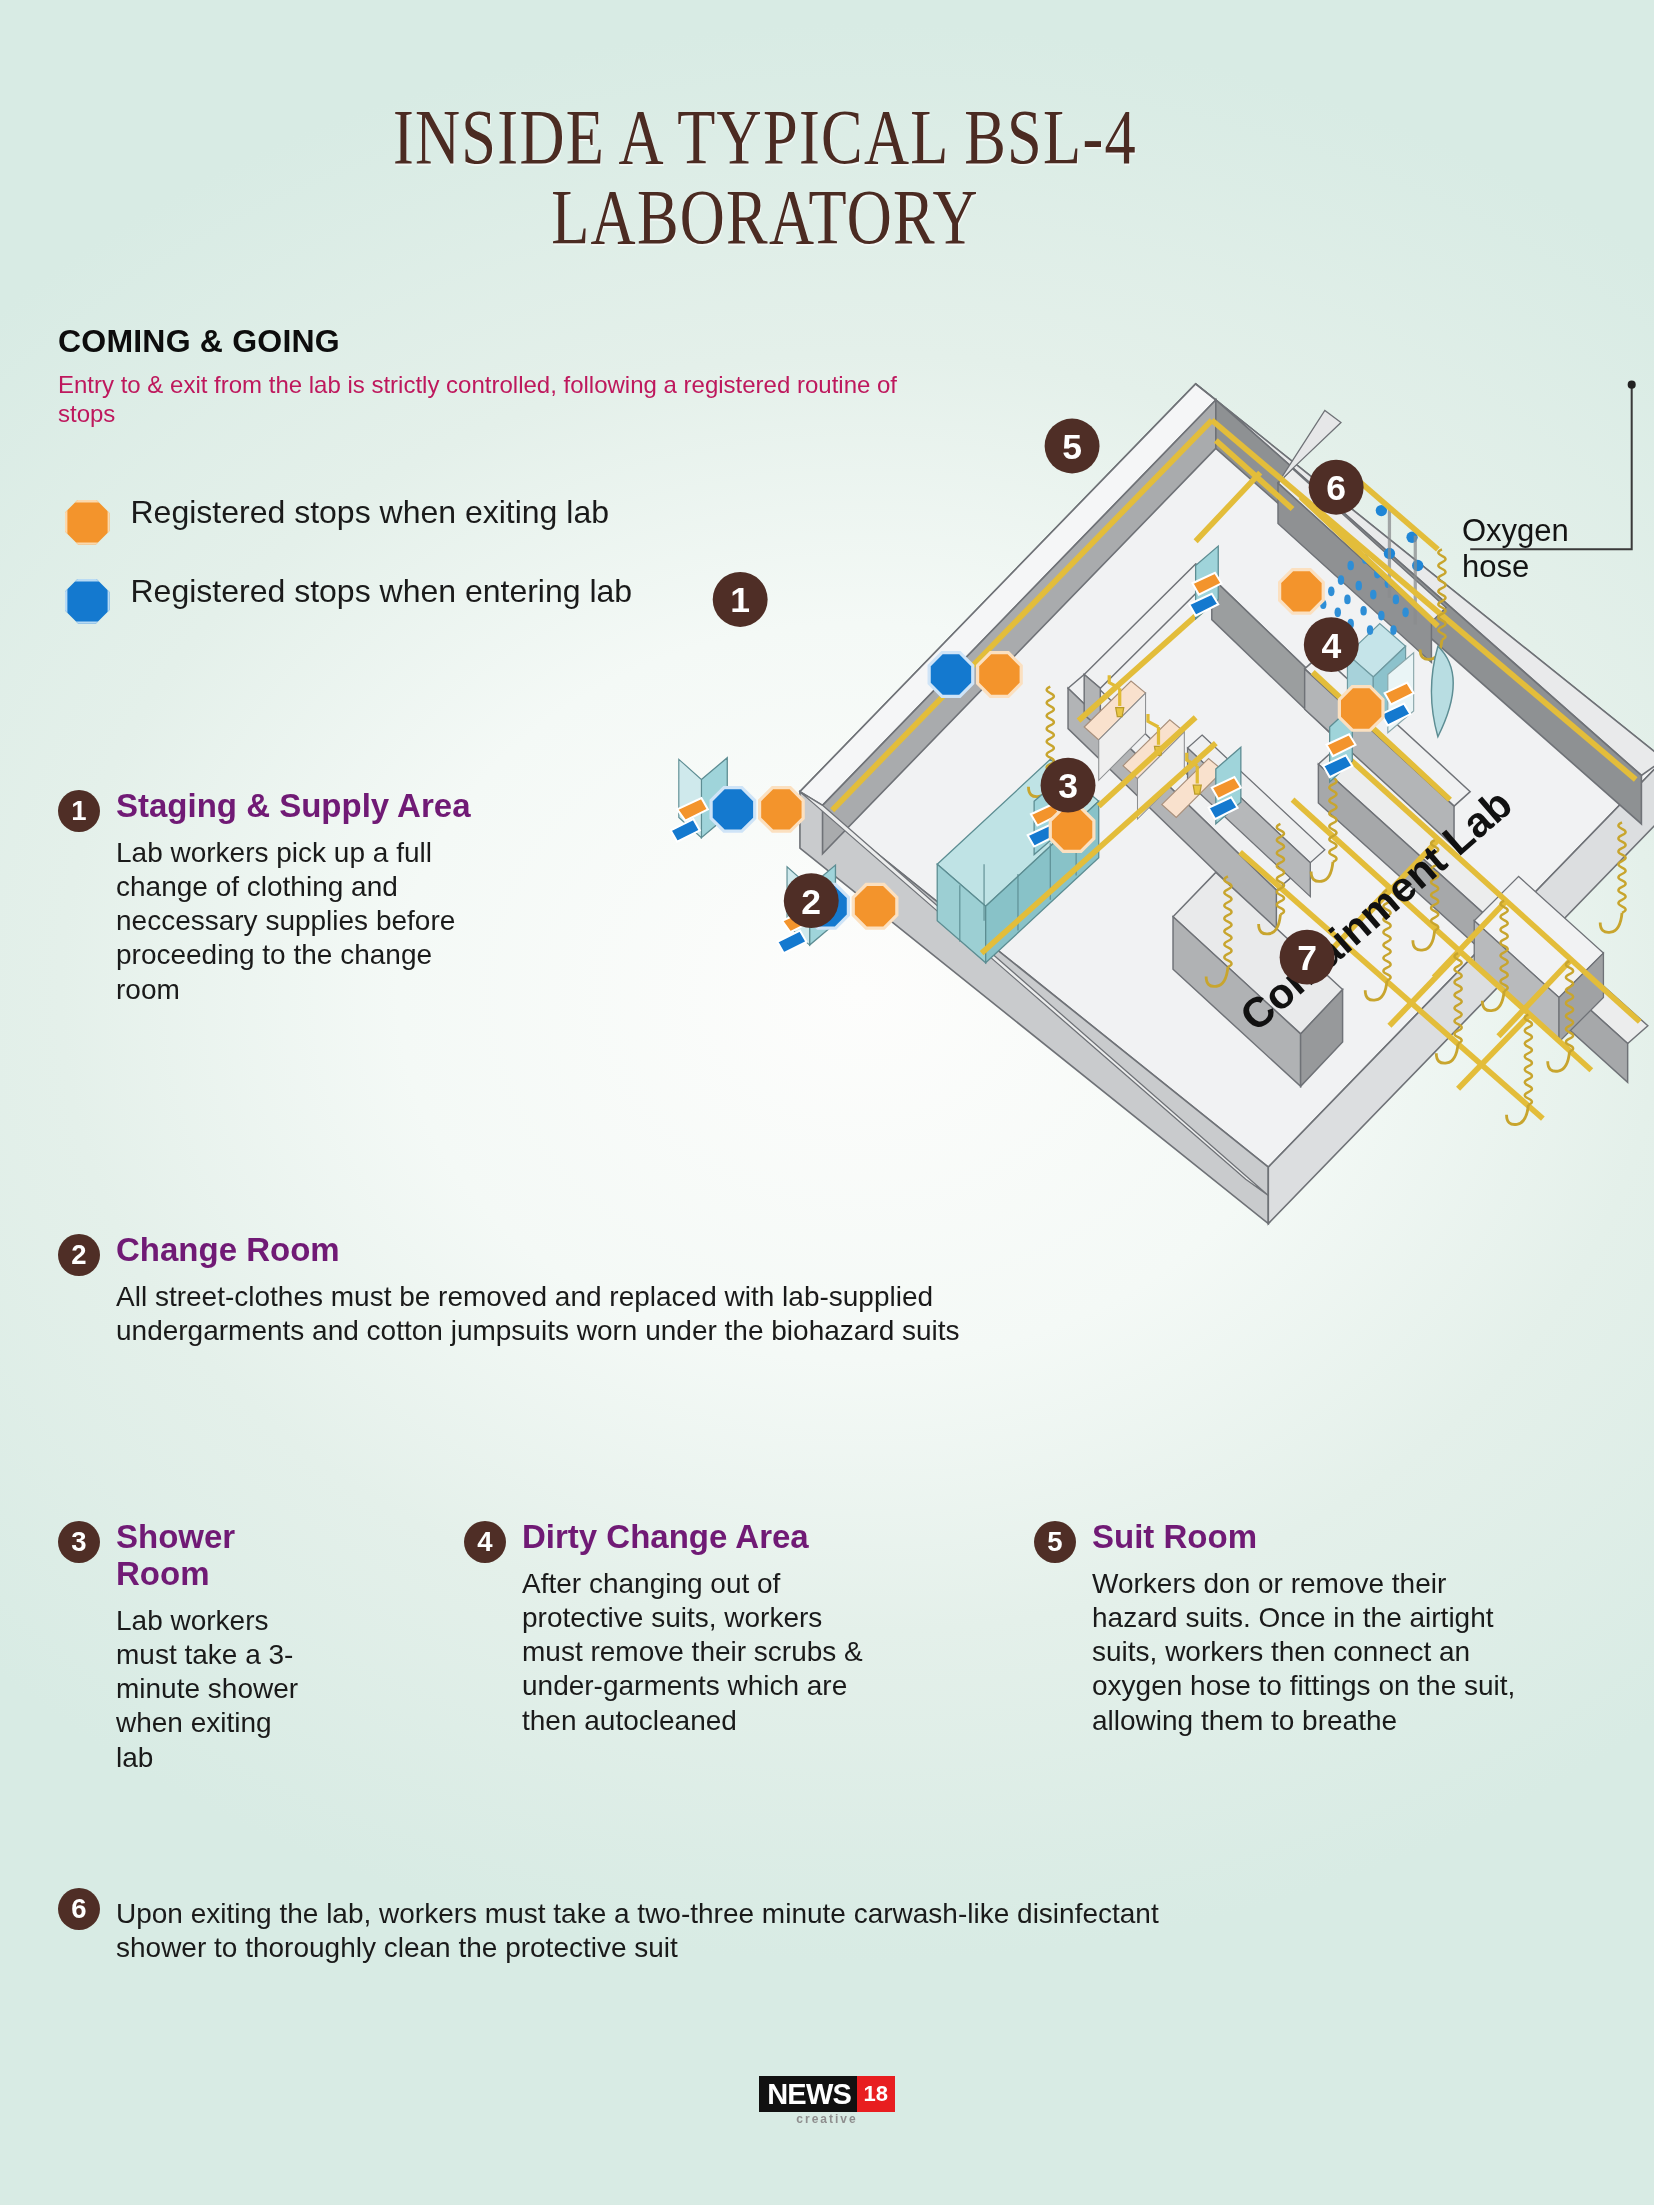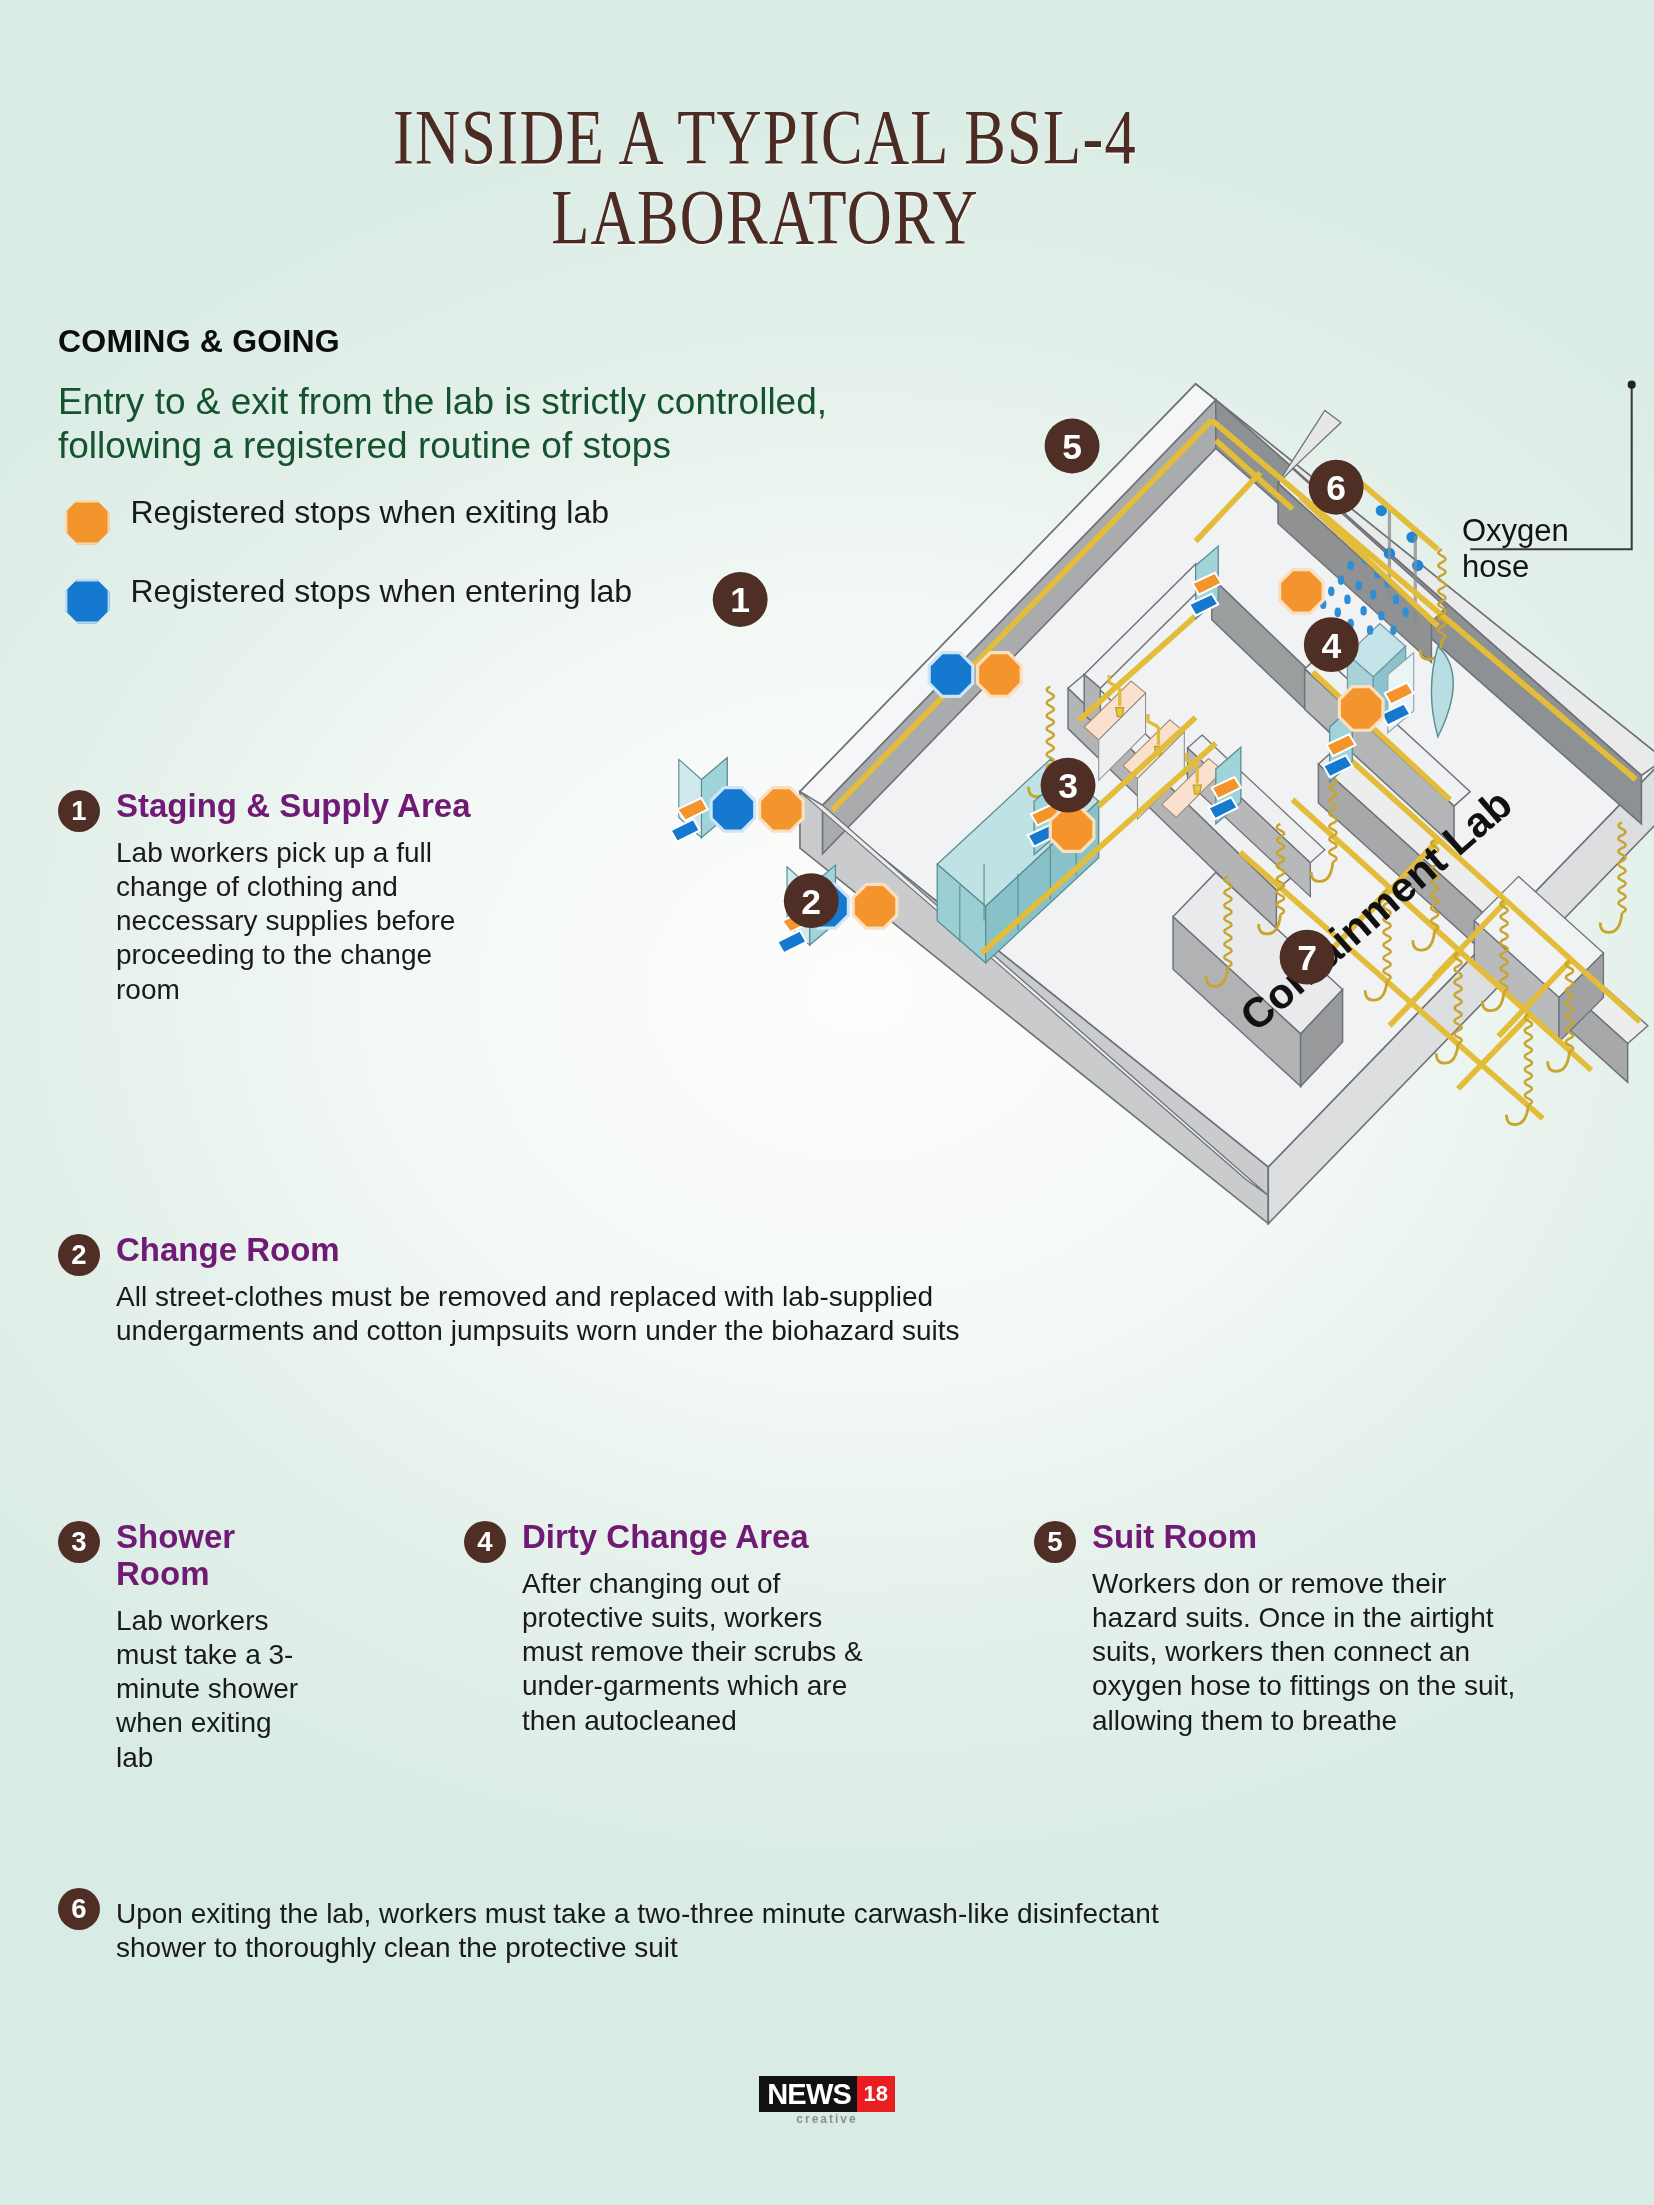--- a/index.html
+++ b/index.html
@@ -20,21 +20,21 @@
   }
   #title .l {
     display:block; font-size:78px; font-weight:400;
     transform: scaleX(0.80); transform-origin:center;
     text-shadow: 0.8px 1.6px 0 rgba(255,255,255,.55);
   }
 
   
   #intro { position:absolute; left:58px; top:323px; width:889px; }
   #intro h2 { font-size:32px; font-weight:bold; letter-spacing:0.2px; color:#0d0d0d; }
-  #intro p  { font-size:37px; line-height:1.20; color:#14532d; margin-top:20px; max-width:856px;}
+  #intro p  { font-size:24px; line-height:1.20; color:#be185d; margin-top:11px; max-width:856px;}
 
   .legend { position:absolute; left:58px; top:493px; }
   .legend-row { display:flex; align-items:flex-start; margin-bottom:27.5px; }
   .oct {
     width:45px; height:45px; margin:6.5px 21px 0 6.5px; flex:none;
     clip-path: polygon(30% 0,70% 0,100% 30%,100% 70%,70% 100%,30% 100%,0 70%,0 30%);
   }
   .oct.blue   { background:#1479cf; box-shadow:0 0 0 2.4px #b9dbf4 inset; }
   .oct.orange { background:#f3942c; box-shadow:0 0 0 2.4px #fbd9ae inset; }
   .legend-row span { font-size:32px; line-height:1.22; color:#1a1a1a; }

